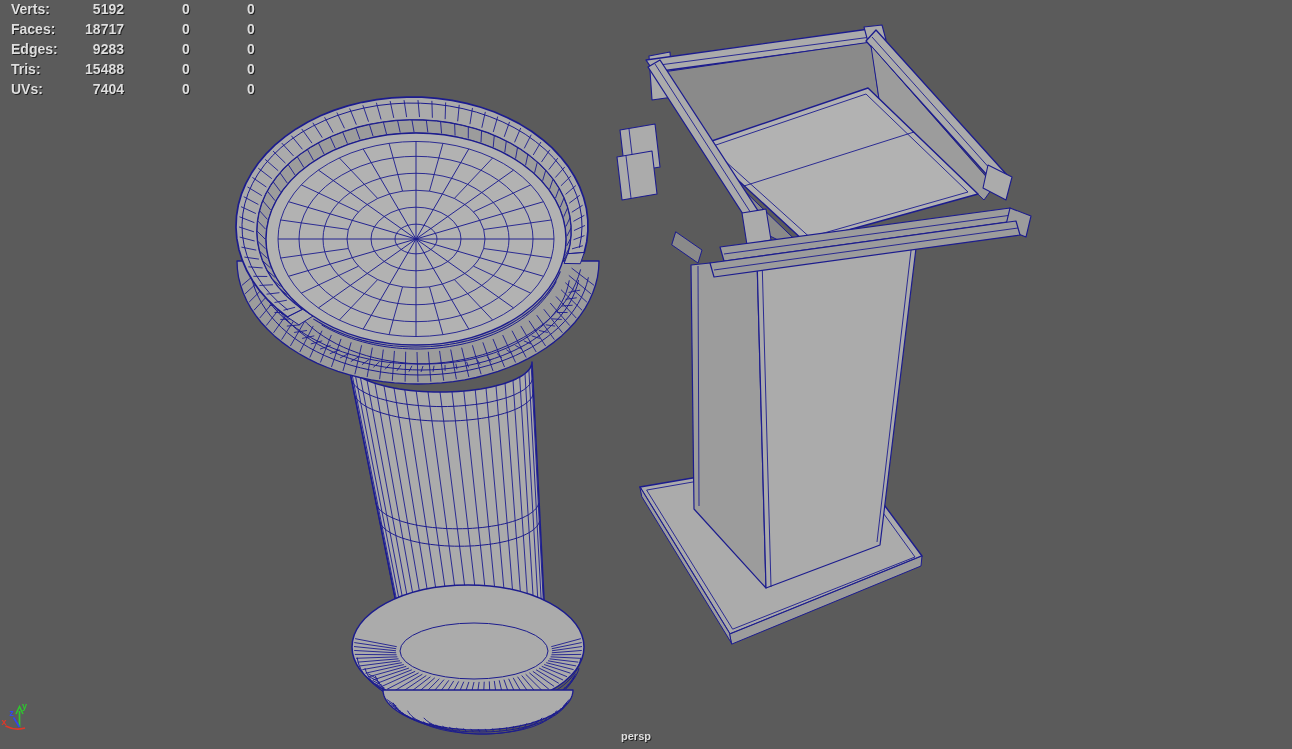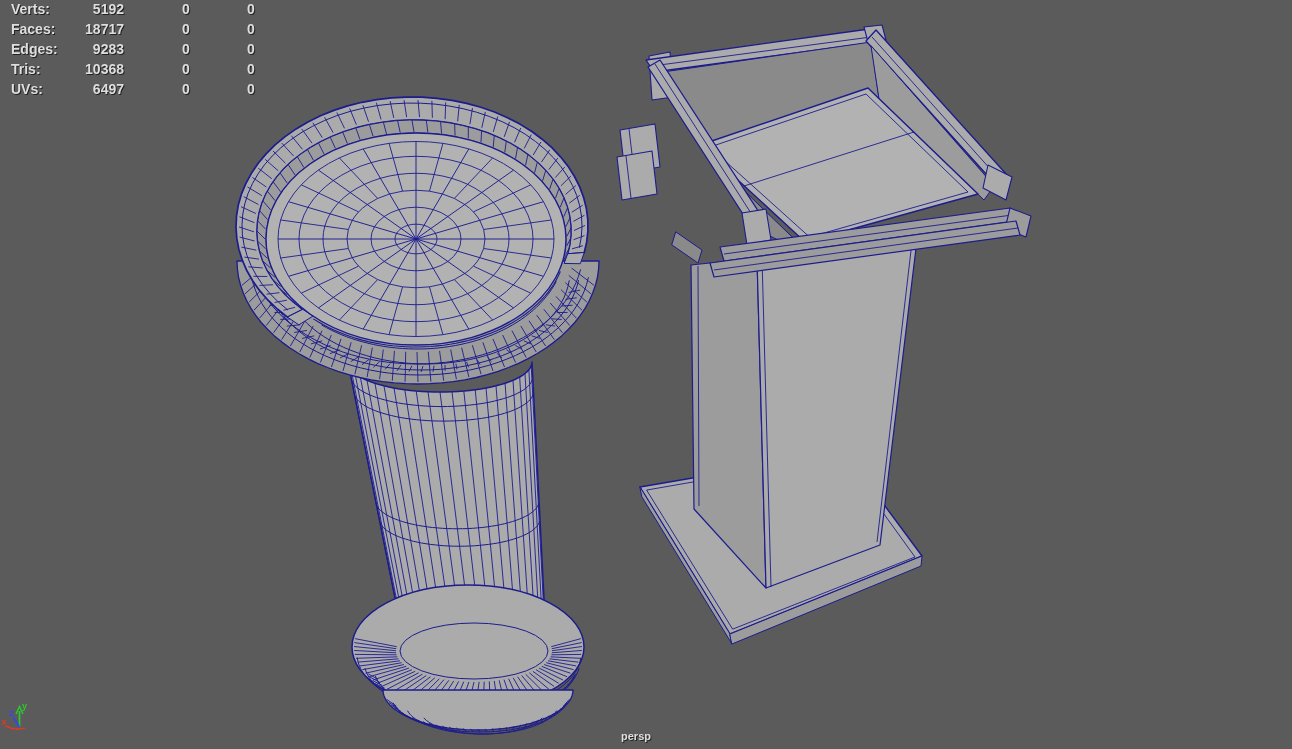--- a/index.html
+++ b/index.html
@@ -477,27 +477,27 @@
       <span class="hud-v3">0</span>
     </div>
     <div class="hud-row">
       <span class="hud-label">Edges:</span>
       <span class="hud-v1">9283</span>
       <span class="hud-v2">0</span>
       <span class="hud-v3">0</span>
     </div>
     <div class="hud-row">
       <span class="hud-label">Tris:</span>
-      <span class="hud-v1">10368</span>
+      <span class="hud-v1">15488</span>
       <span class="hud-v2">0</span>
       <span class="hud-v3">0</span>
     </div>
     <div class="hud-row">
       <span class="hud-label">UVs:</span>
-      <span class="hud-v1">6497</span>
+      <span class="hud-v1">7404</span>
       <span class="hud-v2">0</span>
       <span class="hud-v3">0</span>
     </div>
   </div>
 
   <div class="cam-label">persp</div>
 
   <svg class="gizmo" viewBox="0 0 46 52">
     <line id="gz-y" x1="19.5" y1="30" x2="19.5" y2="14" stroke="#2ec82e" stroke-width="1.7"></line>
     <polyline id="gz-yh" points="16,17 19.5,9.5 23,17" stroke="#2ec82e" fill="none" stroke-width="1.5"></polyline>

